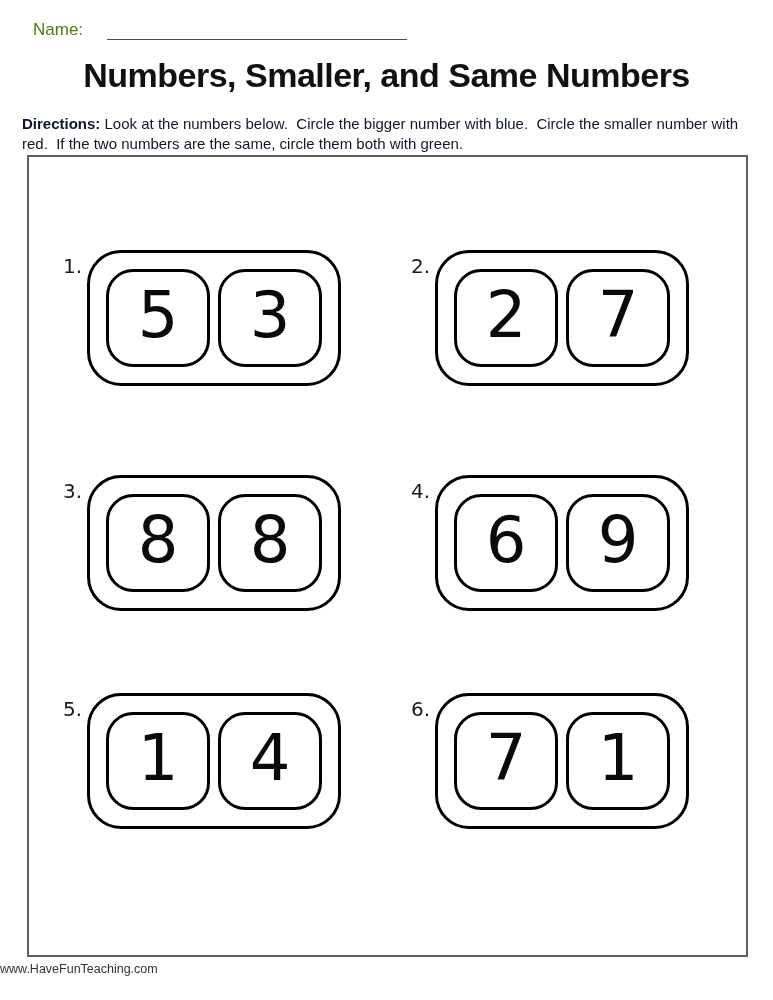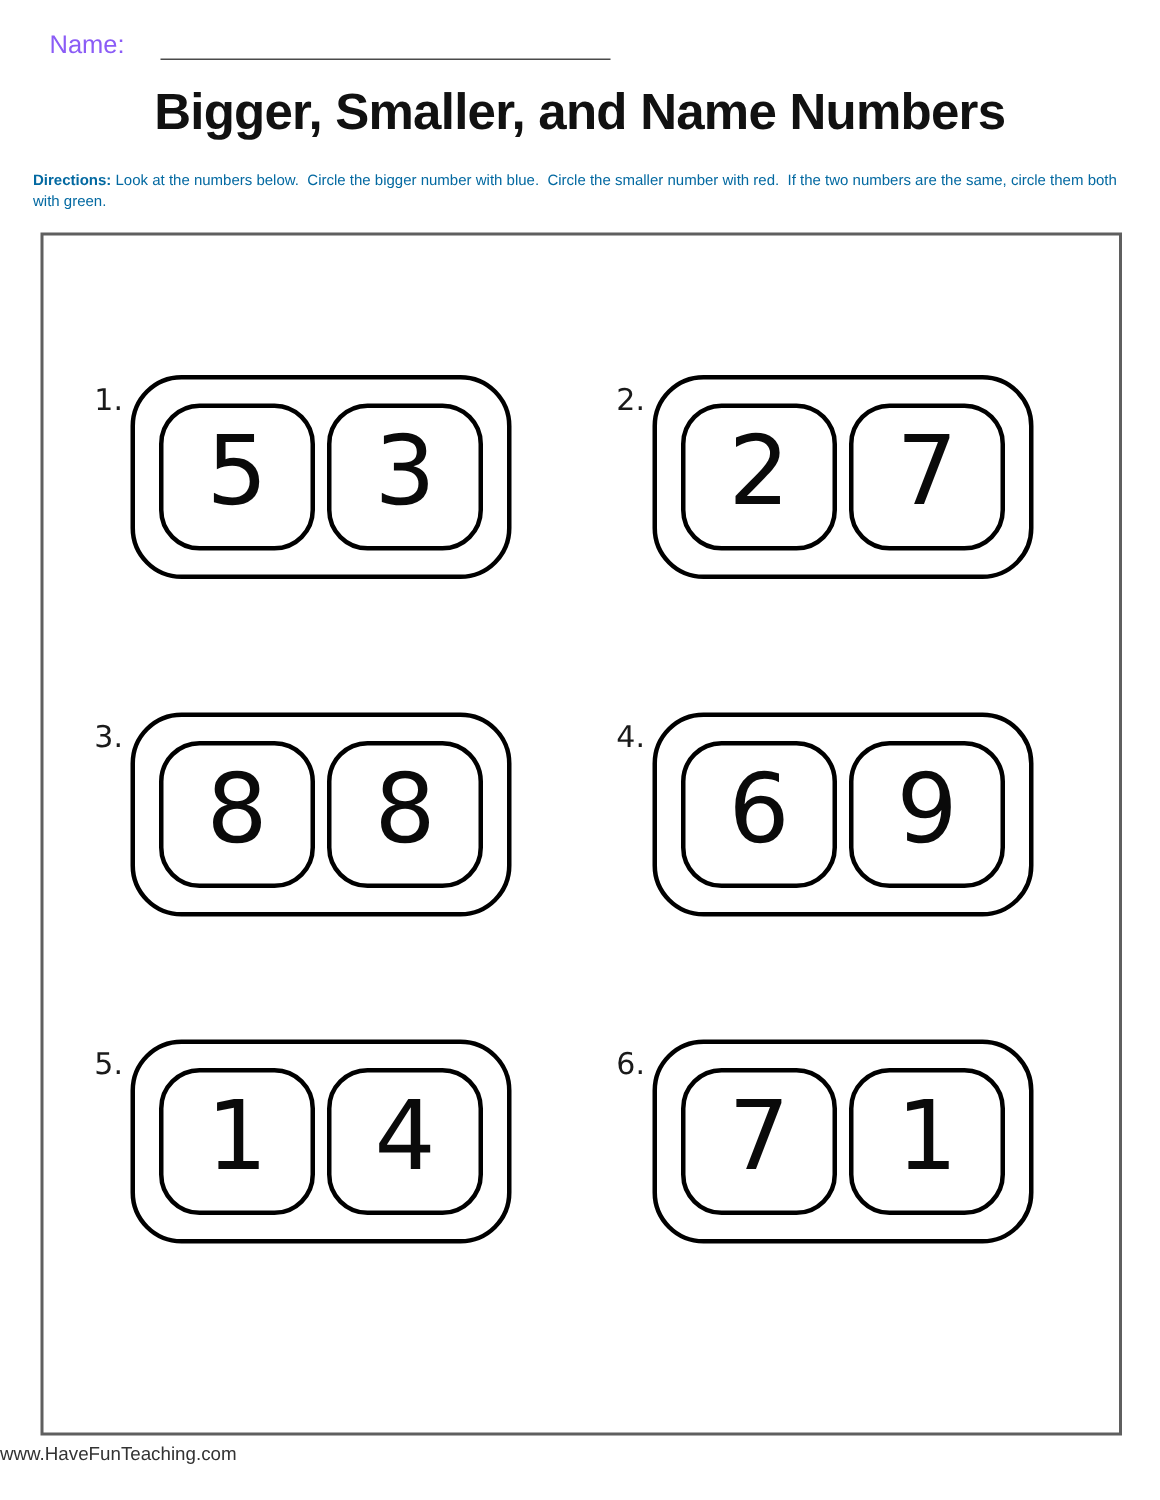--- a/index.html
+++ b/index.html
@@ -9,41 +9,41 @@
     position: relative;
     font-family: "Liberation Sans", sans-serif;
     color: #1f1f1f;
     overflow: hidden;
   }
 
   
   .name-row {
     position: absolute; left: 33px; top: 20px;
     display: flex; align-items: flex-end;
-    font-size: 17px; color: #8b5cf6;
+    font-size: 17px; color: #4d7c0f;
   }
   .name-line {
     width: 300px; height: 16px; margin-left: 24px;
     border-bottom: 1.5px solid #4a4a4a;
   }
 
   
   .title {
     position: absolute; left: 0; top: 56px; width: 773px;
     text-align: center;
     font-size: 34px; font-weight: bold;
     letter-spacing: -0.5px;
     color: #111111;
   }
 
   
   .directions {
     position: absolute; left: 22px; top: 114px; width: 734px;
-    font-size: 10px; line-height: 1.35;
-    color: #0369a1;
+    font-size: 15px; line-height: 1.35;
+    color: #0f172a;
     white-space: pre-wrap;
   }
   .directions b { font-weight: bold; }
 
   
   .worksheet-box {
     position: absolute; left: 27px; top: 155px;
     width: 721px; height: 802px;
     border: 2px solid #5f5f5f;
     background: #ffffff;
@@ -98,21 +98,21 @@
   }
 </style>
 </head>
 <body>
 
 <div class="name-row">
   <span>Name:</span>
   <span class="name-line"></span>
 </div>
 
-<div class="title">Bigger, Smaller, and Name Numbers</div>
+<div class="title">Numbers, Smaller, and Same Numbers</div>
 
 <p class="directions"><b>Directions:</b><span> Look at the numbers below.  Circle the bigger number with blue.  Circle the smaller number with red.  If the two numbers are the same, circle them both with green.</span></p>
 
 <div class="worksheet-box">
 
   <div class="problem p1">
     <span class="problem-number">1.</span>
     <div class="pair-box">
       <div class="num-box">
           <span class="digit">5</span>

